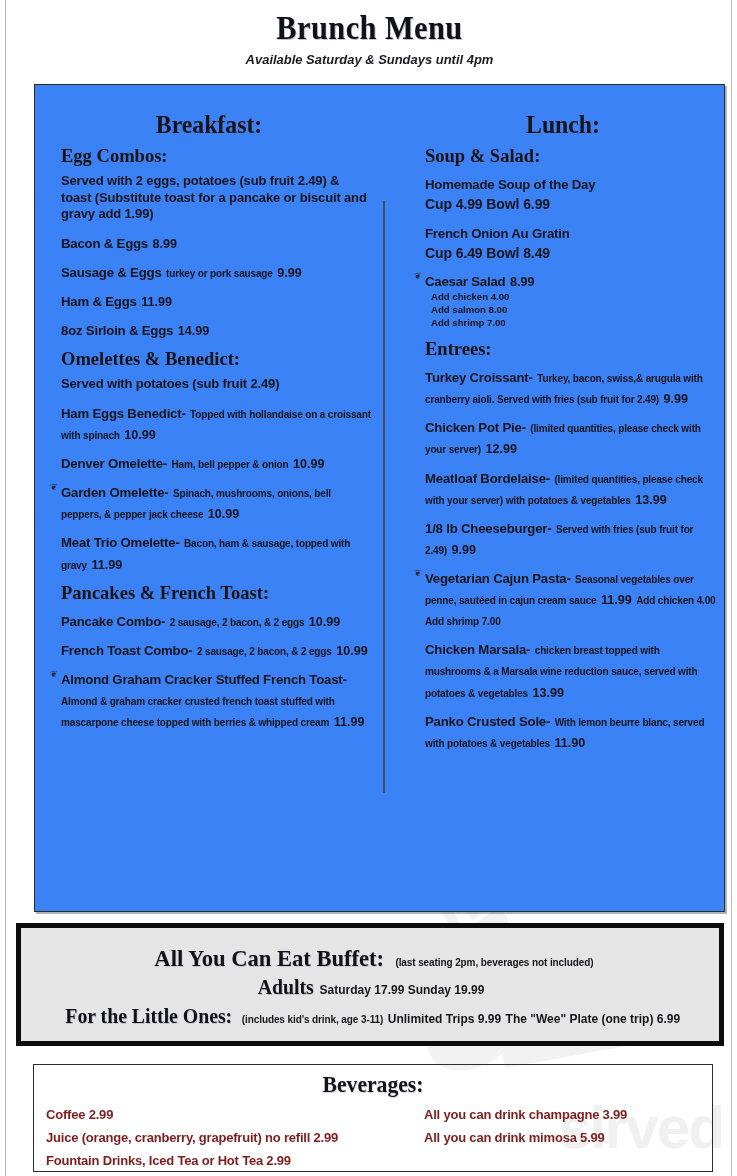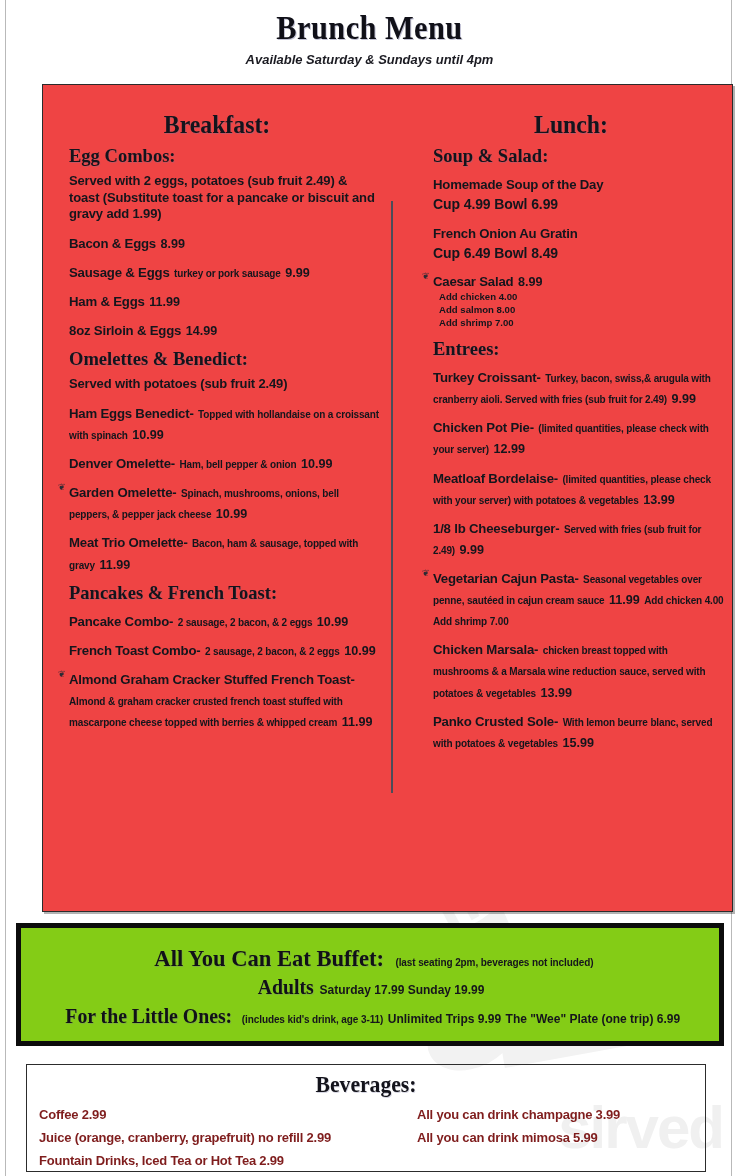--- a/index.html
+++ b/index.html
@@ -61,24 +61,24 @@
     font-weight: 700;
     font-size: 13.5px;
     color: #1b1b22;
     margin-top: 5px;
     transform: scaleX(0.96);
   }
 
   
   .main-box {
     position: absolute;
-    left: 36px; top: 84px;
+    left: 28px; top: 84px;
     width: 691px; height: 828px;
     border: 1.5px solid #2b2b2b;
-    background: #ef4444;
+    background: #3b82f6;
     box-shadow: 2px 2px 0 rgba(0,0,0,.30);
     z-index: 2;
   }
   .cols { position: relative; width: 100%; height: 100%; }
   .divider {
     position: absolute;
     left: 348px; top: 116px;
     width: 2px; height: 592px;
     background: #4c4c58;
     z-index: 3;
@@ -163,21 +163,21 @@
     padding-left: 6px;
     line-height: 1.35;
   }
 
   
   .buffet-box {
     position: absolute;
     left: 10px; top: 923px;
     width: 708px; height: 123px;
     border: 5px solid #0c0c0c;
-    background: #84cc16;
+    background: #e5e5e5;
     z-index: 2;
     text-align: center;
   }
   .buf-l1 { margin-top: 17px; }
   .buf-big {
     font-family: "Liberation Serif", serif;
     font-weight: 700;
     font-size: 24px;
     color: #111118;
     transform: scaleX(0.94);
@@ -197,21 +197,21 @@
     font-weight: 700;
     font-size: 12px;
     color: #15151c;
   }
   .buf-l2 { margin-top: 3px; }
   .buf-l3 { margin-top: 4px; }
 
   
   .bev-box {
     position: absolute;
-    left: 20px; top: 1064px;
+    left: 27px; top: 1064px;
     width: 680px; height: 108px;
     border: 1.5px solid #2c2c2c;
     background: transparent;
     z-index: 2;
   }
   .bev-title {
     font-family: "Liberation Serif", serif;
     font-weight: 700;
     font-size: 23px;
     text-align: center;
@@ -299,21 +299,21 @@
             <div class="item"><span class="leaf">❦</span><span class="nm">Caesar Salad</span> <span class="pr">8.99</span><div class="addon">Add chicken 4.00</div><div class="addon">Add salmon 8.00</div><div class="addon">Add shrimp 7.00</div></div>
           </div>
           <div class="sec">
             <div class="sec-head">Entrees:</div>
             <div class="item"><span class="nm">Turkey Croissant-</span> <span class="ds">Turkey, bacon, swiss,&amp; arugula with cranberry aioli. Served with fries (sub fruit for 2.49)</span> <span class="pr">9.99</span></div>
             <div class="item"><span class="nm">Chicken Pot Pie-</span> <span class="ds">(limited quantities, please check with your server)</span> <span class="pr">12.99</span></div>
             <div class="item"><span class="nm">Meatloaf Bordelaise-</span> <span class="ds">(limited quantities, please check with your server) with potatoes &amp; vegetables</span> <span class="pr">13.99</span></div>
             <div class="item"><span class="nm">1/8 lb Cheeseburger-</span> <span class="ds">Served with fries (sub fruit for 2.49)</span> <span class="pr">9.99</span></div>
             <div class="item"><span class="leaf">❦</span><span class="nm">Vegetarian Cajun Pasta-</span> <span class="ds">Seasonal vegetables over penne, sautéed in cajun cream sauce</span> <span class="pr">11.99</span> <span class="ds">Add chicken 4.00 Add shrimp 7.00</span></div>
             <div class="item"><span class="nm">Chicken Marsala-</span> <span class="ds">chicken breast topped with mushrooms &amp; a Marsala wine reduction sauce, served with potatoes &amp; vegetables</span> <span class="pr">13.99</span></div>
-            <div class="item"><span class="nm">Panko Crusted Sole-</span> <span class="ds">With lemon beurre blanc, served with potatoes &amp; vegetables</span> <span class="pr">15.99</span></div>
+            <div class="item"><span class="nm">Panko Crusted Sole-</span> <span class="ds">With lemon beurre blanc, served with potatoes &amp; vegetables</span> <span class="pr">11.90</span></div>
           </div>
         </div>
     </div>
   </div>
 
   <div class="buffet-box">
     <div class="buf-l1">
       <span class="buf-big">All You Can Eat Buffet:</span>
       <span class="buf-sm">(last seating 2pm, beverages not included)</span>
     </div>

